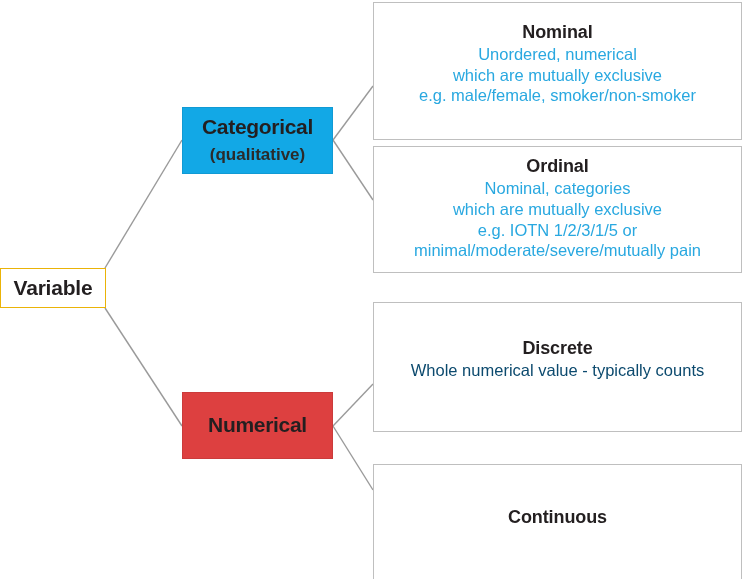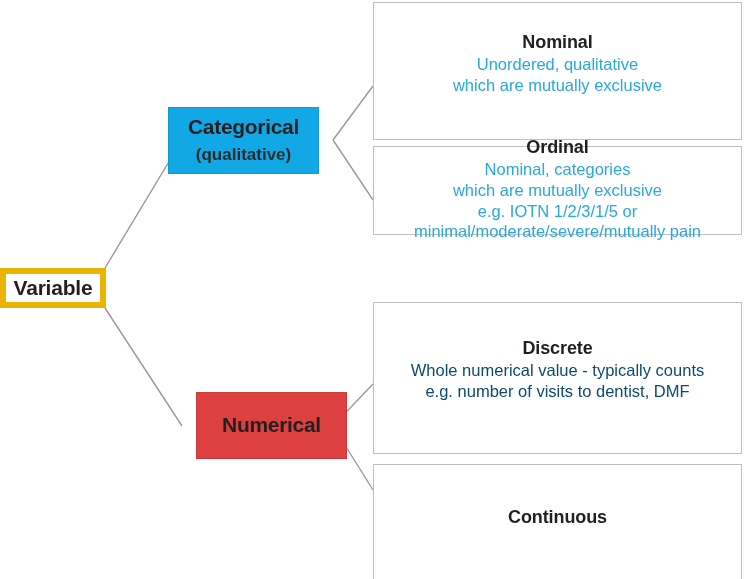--- a/index.html
+++ b/index.html
@@ -45,42 +45,42 @@
     text-align: center;
   }
 
   
   #node-variable {
     left: 0px;
     top: 268px;
     width: 106px;
     height: 40px;
     background: #ffffff;
-    border: 6px solid #eab308;
+    border: 1px solid #eab308;
   }
   #node-variable .node-title {
     font-size: 21px;
     font-weight: bold;
     color: #231f20;
     letter-spacing: -0.2px;
   }
 
   
   .cat-node {
     width: 151px;
     height: 67px;
     border: 1px solid rgba(0,0,0,0.08);
   }
   #node-categorical {
-    left: 168px;
+    left: 182px;
     top: 107px;
     background: #12a8e6;
   }
   #node-numerical {
-    left: 196px;
+    left: 182px;
     top: 392px;
     background: #dd4040;
     gap: 8px;
   }
   .cat-node .node-title {
     font-size: 21px;
     font-weight: bold;
     color: #231f20;
     line-height: 1.05;
     letter-spacing: -0.3px;
@@ -95,22 +95,22 @@
 
   
   .detail-node {
     left: 373px;
     width: 369px;
     background: #ffffff;
     border: 1px solid #bfbfbf;
     padding: 0 6px;
   }
   #node-nominal   { top: 2px;   height: 138px; }
-  #node-ordinal   { top: 146px; height: 89px; }
-  #node-discrete  { top: 302px; height: 152px; }
+  #node-ordinal   { top: 146px; height: 127px; }
+  #node-discrete  { top: 302px; height: 130px; }
   #node-continuous{ top: 464px; height: 127px; text-align: center; }
 
   .detail-node .node-title {
     font-size: 18px;
     font-weight: bold;
     color: #231f20;
     letter-spacing: -0.1px;
     margin-bottom: 1px;
   }
   .detail-node .node-lines {
@@ -166,22 +166,23 @@
   </div>
 
   <div class="node cat-node" id="node-numerical">
     <span class="node-title">Numerical</span>
   </div>
 
   <div class="node detail-node blue-text" id="node-nominal">
     <div class="inner">
       <span class="node-title">Nominal</span>
       <div class="node-lines">
-        <span class="line">Unordered, qualitative</span>
+        <span class="line">Unordered, numerical</span>
         <span class="line">which are mutually exclusive</span>
+        <span class="line">e.g. male/female, smoker/non-smoker</span>
       </div>
     </div>
   </div>
 
   <div class="node detail-node blue-text" id="node-ordinal">
     <div class="inner">
       <span class="node-title">Ordinal</span>
       <div class="node-lines">
         <span class="line">Nominal, categories</span>
         <span class="line">which are mutually exclusive</span>
@@ -189,21 +190,20 @@
         <span class="line">minimal/moderate/severe/mutually pain</span>
       </div>
     </div>
   </div>
 
   <div class="node detail-node red-text" id="node-discrete">
     <div class="inner">
       <span class="node-title">Discrete</span>
       <div class="node-lines">
         <span class="line">Whole numerical value - typically counts</span>
-        <span class="line">e.g. number of visits to dentist, DMF</span>
       </div>
     </div>
   </div>
 
   <div class="node detail-node red-text" id="node-continuous">
     <div class="inner">
       <span class="node-title">Continuous</span>
     </div>
   </div>
 

